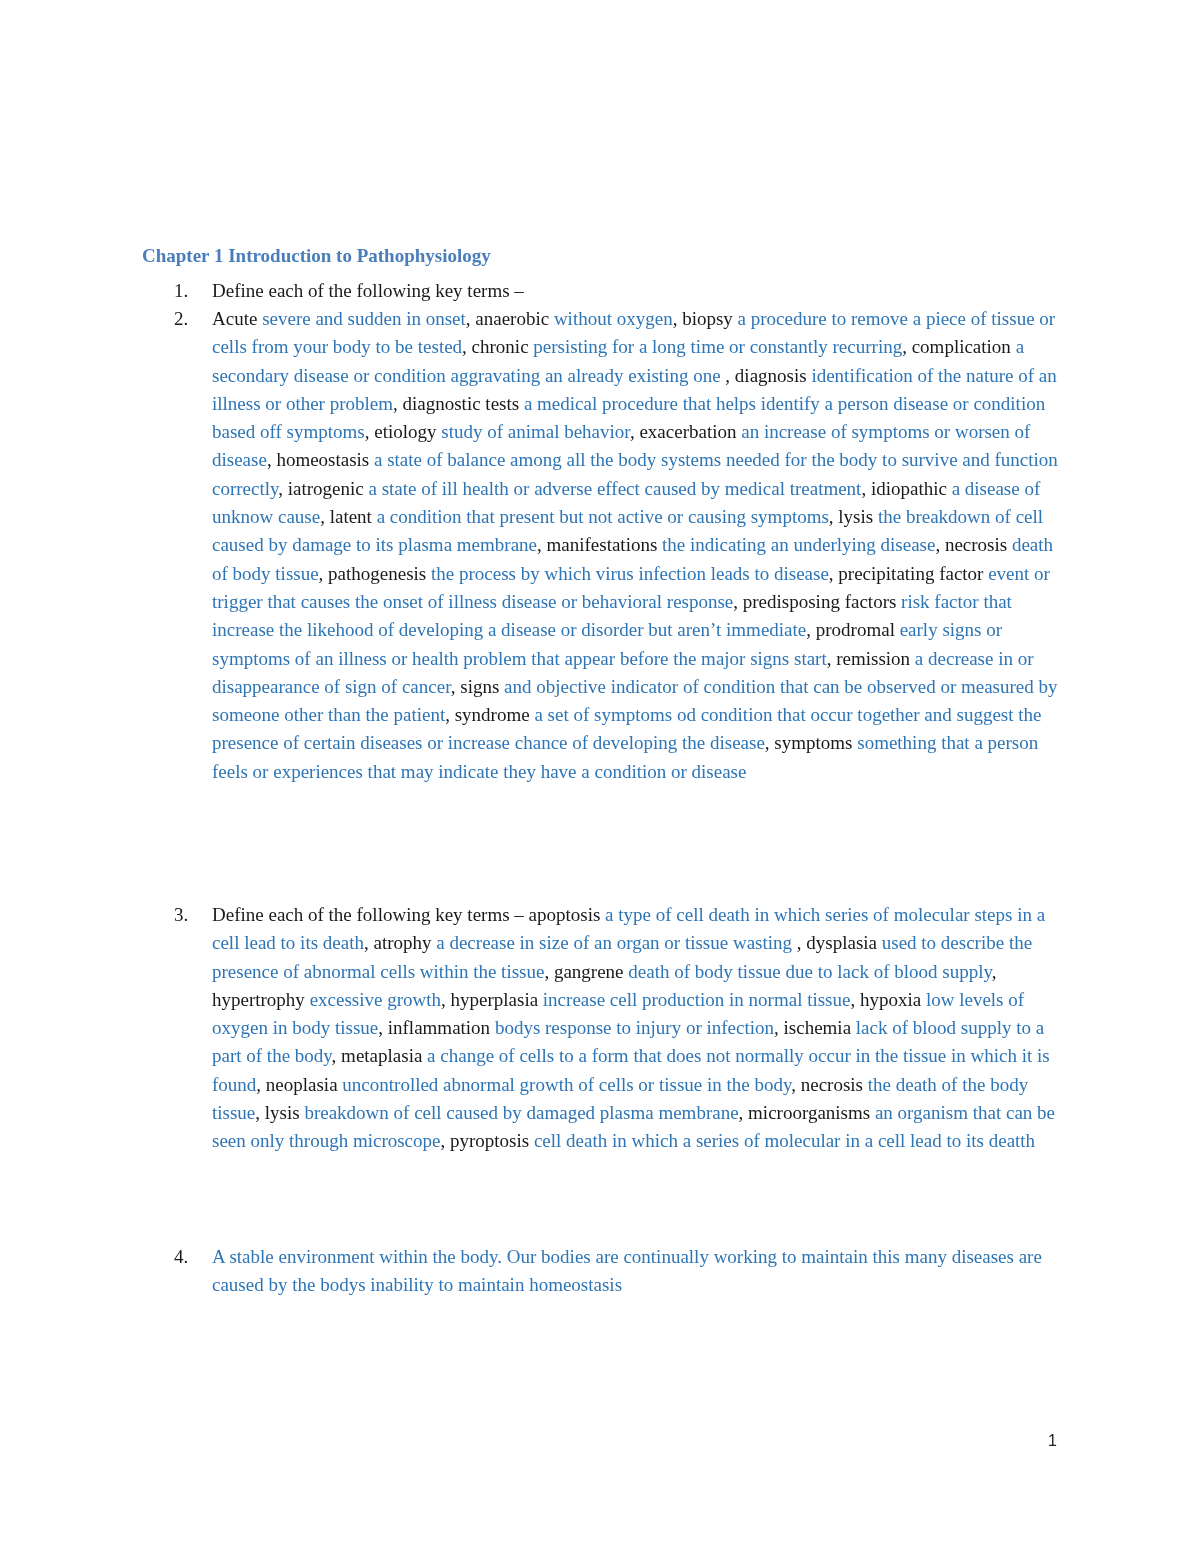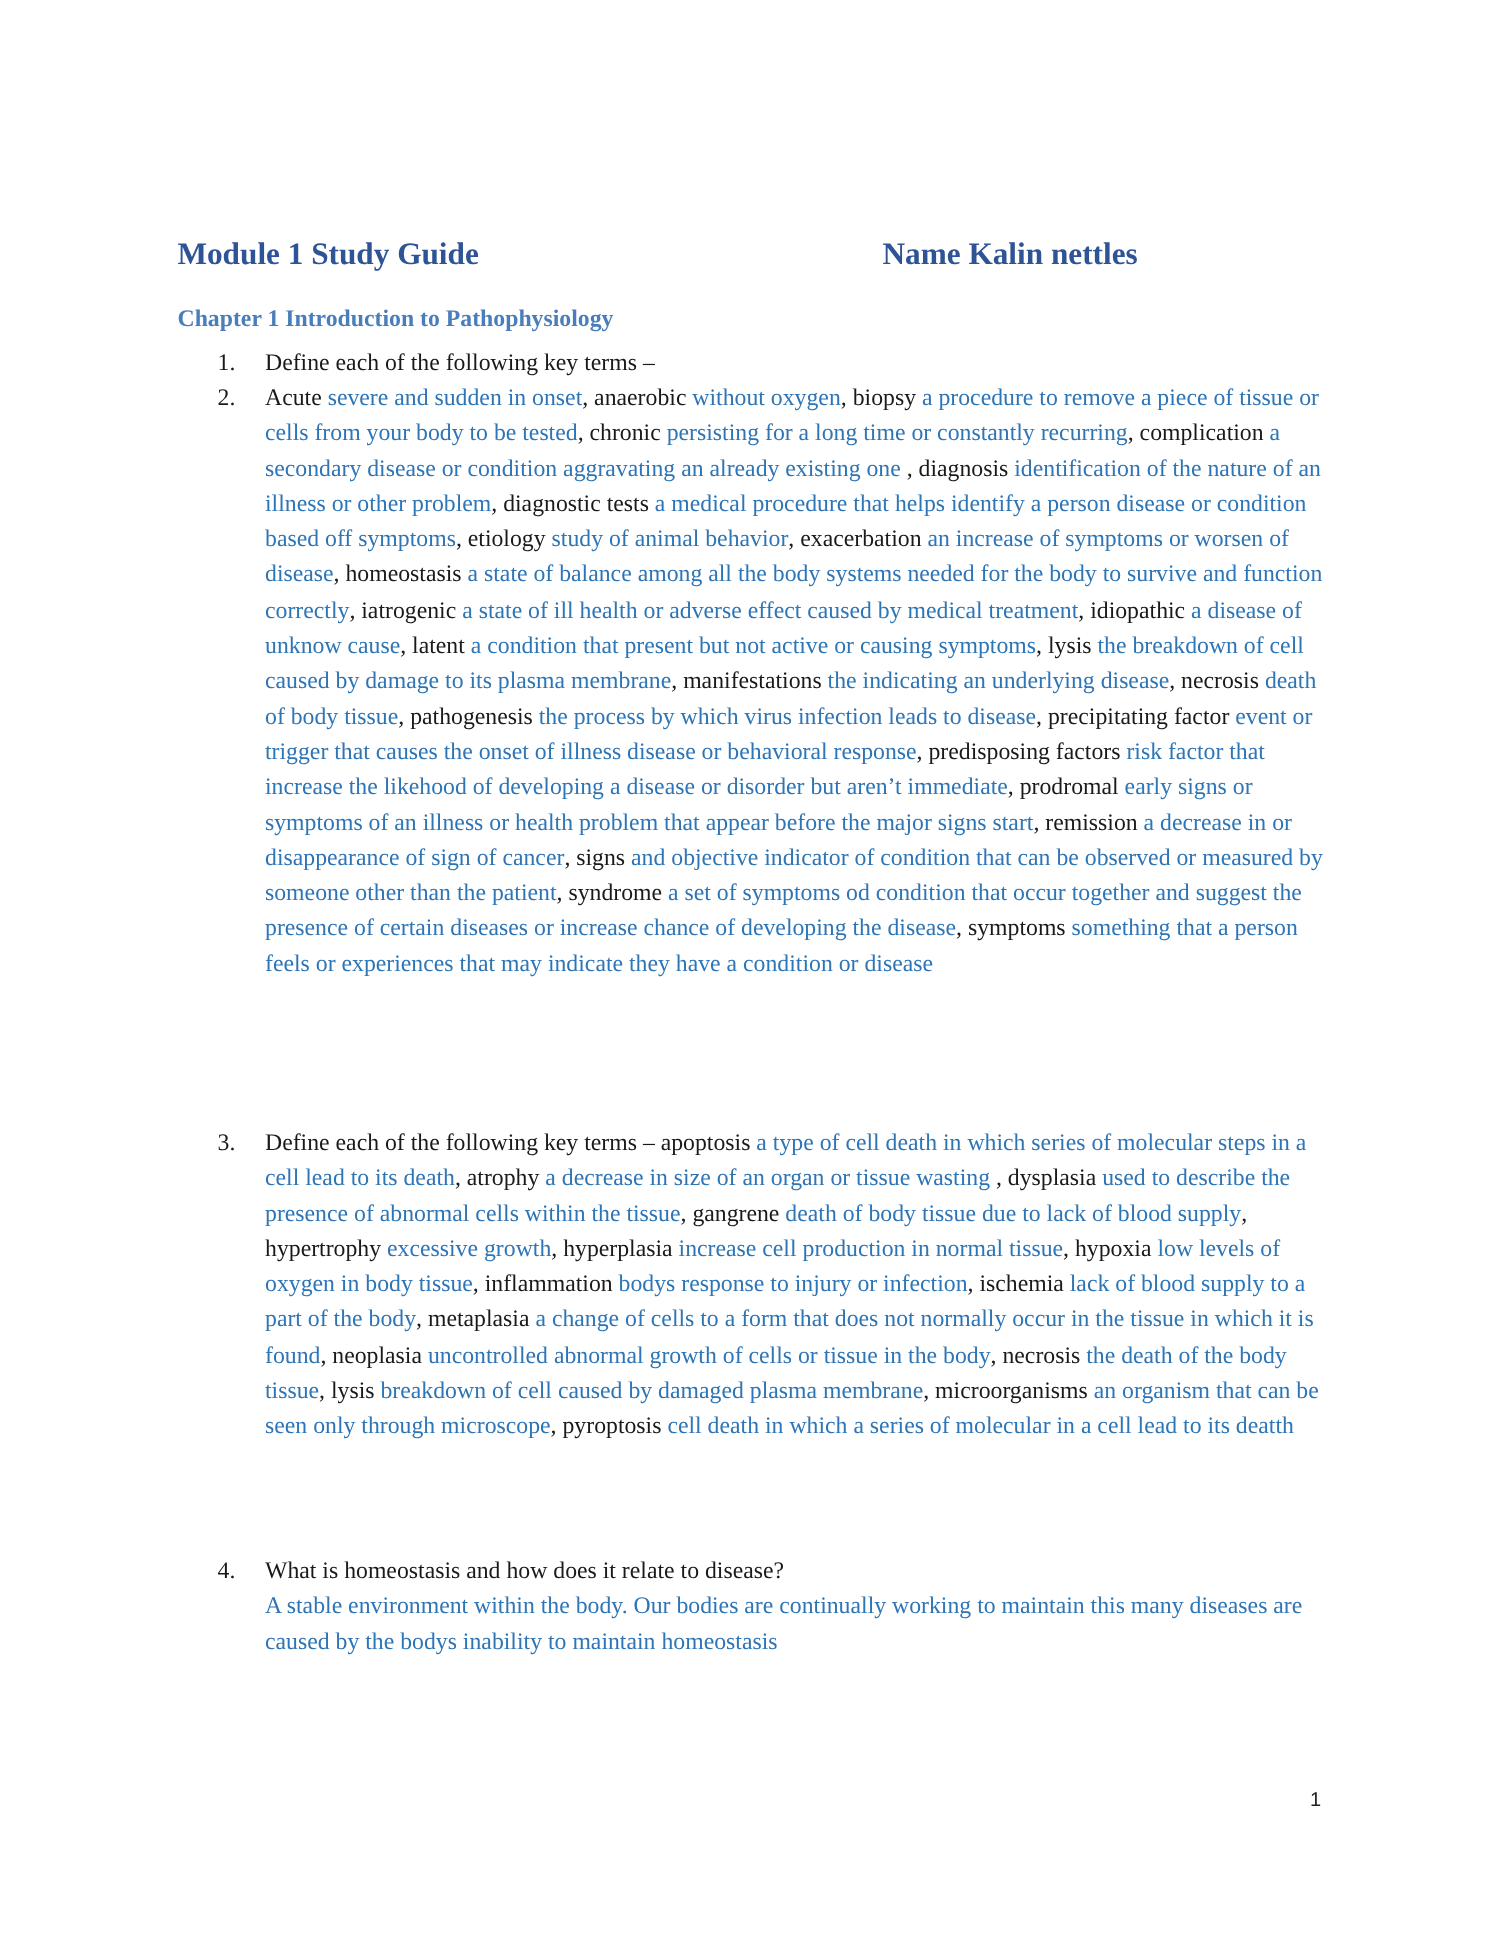--- a/index.html
+++ b/index.html
@@ -7,32 +7,28 @@
          font-family: "Liberation Serif", "DejaVu Serif", serif; color: #1a1a1a; }
   .page { position: absolute; left: 0; top: 0; width: 1200px; height: 1553px; }
   .header-row { position: absolute; top: 190px; left: 142px; width: 820px; height: 34px; }
   .doc-title { position: absolute; left: 0; top: 0; font-size: 25px; font-weight: bold; color: #2f5496; white-space: nowrap; }
   .name-field { position: absolute; left: 564px; top: 0; font-size: 25px; font-weight: bold; color: #2f5496; white-space: nowrap; }
   .chapter { position: absolute; top: 245px; left: 142px; font-size: 19px; font-weight: bold; color: #4a7ebb; white-space: nowrap; }
   .list { position: absolute; left: 0; top: 0; width: 1200px; }
   .item { position: absolute; left: 212px; width: 860px; font-size: 19px; line-height: 28.3px; }
   .num { position: absolute; left: -38px; top: 0; }
   .t { color: #1a1a1a; }
-  .d { color: #2e75b6; font-family: Liberation Serif, serif; }
+  .d { color: #2e75b6; }
   .ans { color: #2e75b6; }
   .page-number { position: absolute; left: 1048px; top: 1432px; font-family: "Liberation Sans", "DejaVu Sans", sans-serif; font-size: 16px; color: #222; }
 </style>
 </head>
 <body>
 
 <div class="page">
-  <div class="header-row">
-    <div class="doc-title">Module 1 Study Guide</div>
-    <div class="name-field">Name Kalin nettles</div>
-  </div>
 
   <div class="chapter">Chapter 1 Introduction to Pathophysiology</div>
 
   <div class="list">
     <div class="item" id="item-0" style="top:277px;">
       <span class="num">1.</span>
       <span class="t">Define each of the following key terms –</span>
     </div>
 
     <div class="item" id="item-1" style="top:305px;">
@@ -41,19 +37,18 @@
     </div>
 
     <div class="item" id="item-2" style="top:901px;">
       <span class="num">3.</span>
       <span class="t">Define each of the following key terms –</span>
       <span class="terms"> <span class="t">apoptosis</span> <span class="d">a type of cell death in which series of molecular steps in a cell lead to its death</span><span class="t">, </span><span class="t">atrophy</span> <span class="d">a decrease in size of an organ or tissue wasting </span><span class="t">, </span><span class="t">dysplasia</span> <span class="d">used to describe the presence of abnormal cells within the tissue</span><span class="t">, </span><span class="t">gangrene</span> <span class="d">death of body tissue due to lack of blood supply</span><span class="t">, </span><span class="t">hypertrophy</span> <span class="d">excessive growth</span><span class="t">, </span><span class="t">hyperplasia</span> <span class="d">increase cell production in normal tissue</span><span class="t">, </span><span class="t">hypoxia</span> <span class="d">low levels of oxygen in body tissue</span><span class="t">, </span><span class="t">inflammation</span> <span class="d">bodys response to injury or infection</span><span class="t">, </span><span class="t">ischemia</span> <span class="d">lack of blood supply to a part of the body</span><span class="t">, </span><span class="t">metaplasia</span> <span class="d">a change of cells to a form that does not normally occur in the tissue in which it is found</span><span class="t">, </span><span class="t">neoplasia</span> <span class="d">uncontrolled abnormal growth of cells or tissue in the body</span><span class="t">, </span><span class="t">necrosis</span> <span class="d">the death of the body tissue</span><span class="t">, </span><span class="t">lysis</span> <span class="d">breakdown of cell caused by damaged plasma membrane</span><span class="t">, </span><span class="t">microorganisms</span> <span class="d">an organism that can be seen only through microscope</span><span class="t">, </span><span class="t">pyroptosis</span> <span class="d">cell death in which a series of molecular in a cell lead to its deatth</span></span>
     </div>
 
     <div class="item" id="item-3" style="top:1243px;">
       <span class="num">4.</span>
-      <div class="t">What is homeostasis and how does it relate to disease?</div>
       <div class="ans">A stable environment within the body. Our bodies are continually working to maintain this many diseases are caused by the bodys inability to maintain homeostasis</div>
     </div>
   </div>
 
   <div class="page-number">1</div>
 </div>
 
 </body></html>

